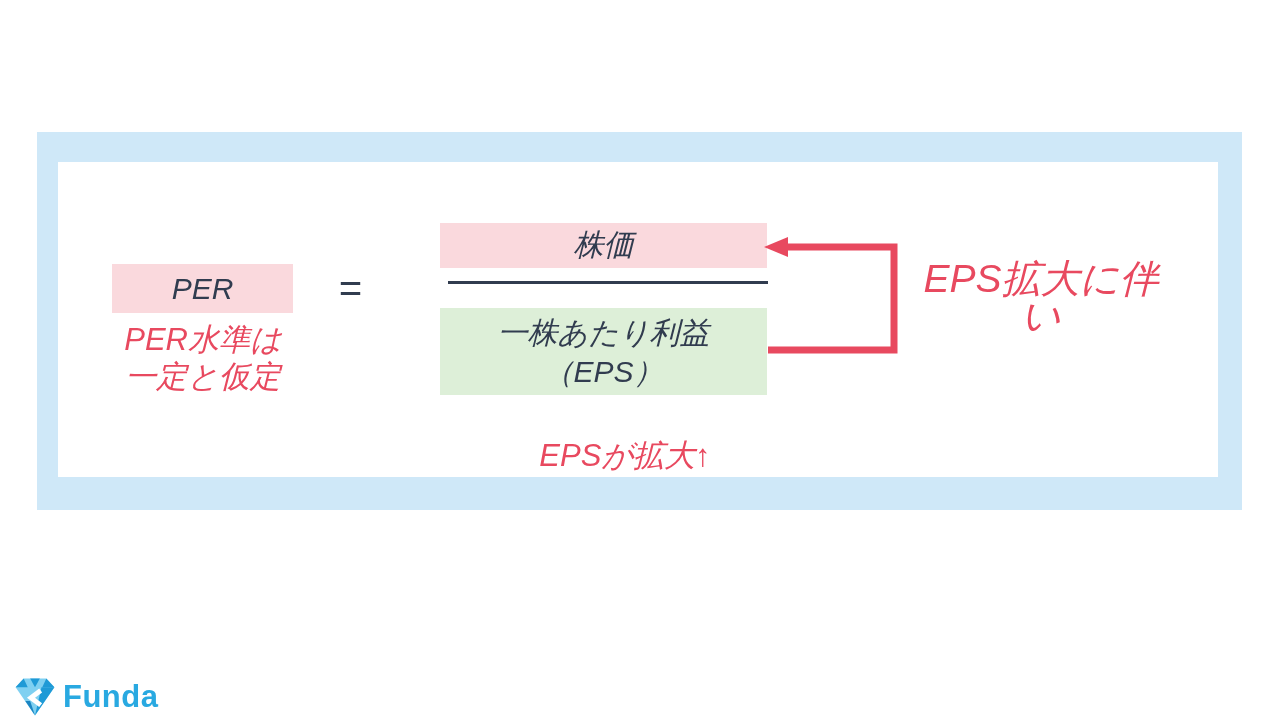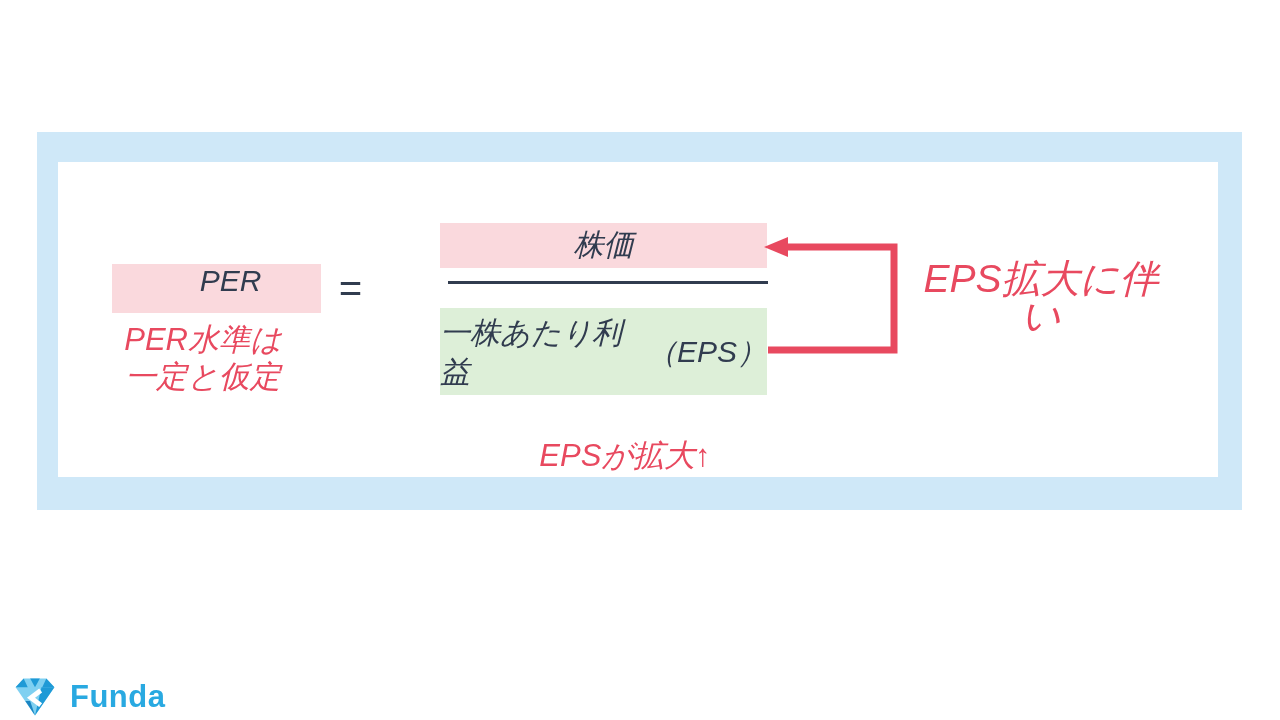--- a/index.html
+++ b/index.html
@@ -34,25 +34,24 @@
   }
   .abs { position: absolute; font-style: italic; }
 
   .per-box {
     left: 112px;
     top: 264px;
     width: 181px;
     height: 49px;
     background: #fad9dd;
     display: flex;
-    align-items: flex-start;
-    justify-content: center;
-    font-size: 30px;
-    color: #313c4f;
-    padding-left: 28px;
+    align-items: center;
+    justify-content: center;
+    font-size: 30px;
+    color: #313c4f;
   }
   .per-caption {
     left: 85px;
     top: 321px;
     width: 236px;
     text-align: center;
     font-size: 31px;
     line-height: 37px;
     color: #e8495f;
   }
@@ -86,21 +85,21 @@
     height: 3px;
     background: #313c4f;
   }
   .denominator-box {
     left: 440px;
     top: 308px;
     width: 327px;
     height: 87px;
     background: #ddefd8;
     display: flex;
-    flex-direction: row;
+    flex-direction: column;
     align-items: center;
     justify-content: center;
     font-size: 30px;
     line-height: 39px;
     color: #313c4f;
   }
   .eps-caption {
     left: 475px;
     top: 415px;
     width: 300px;
@@ -136,21 +135,21 @@
     justify-content: center;
     font-size: 30px;
     color: #313c4f;
   }
   .logo {
     position: absolute;
     left: 14px;
     top: 676px;
     display: flex;
     align-items: center;
-    gap: 14px;
+    gap: 7px;
   }
   .logo-text {
     font-size: 31px;
     font-weight: bold;
     color: #29a9e1;
     letter-spacing: 0.5px;
   }
   .caption-line { display: block; }
 </style>
 </head>

